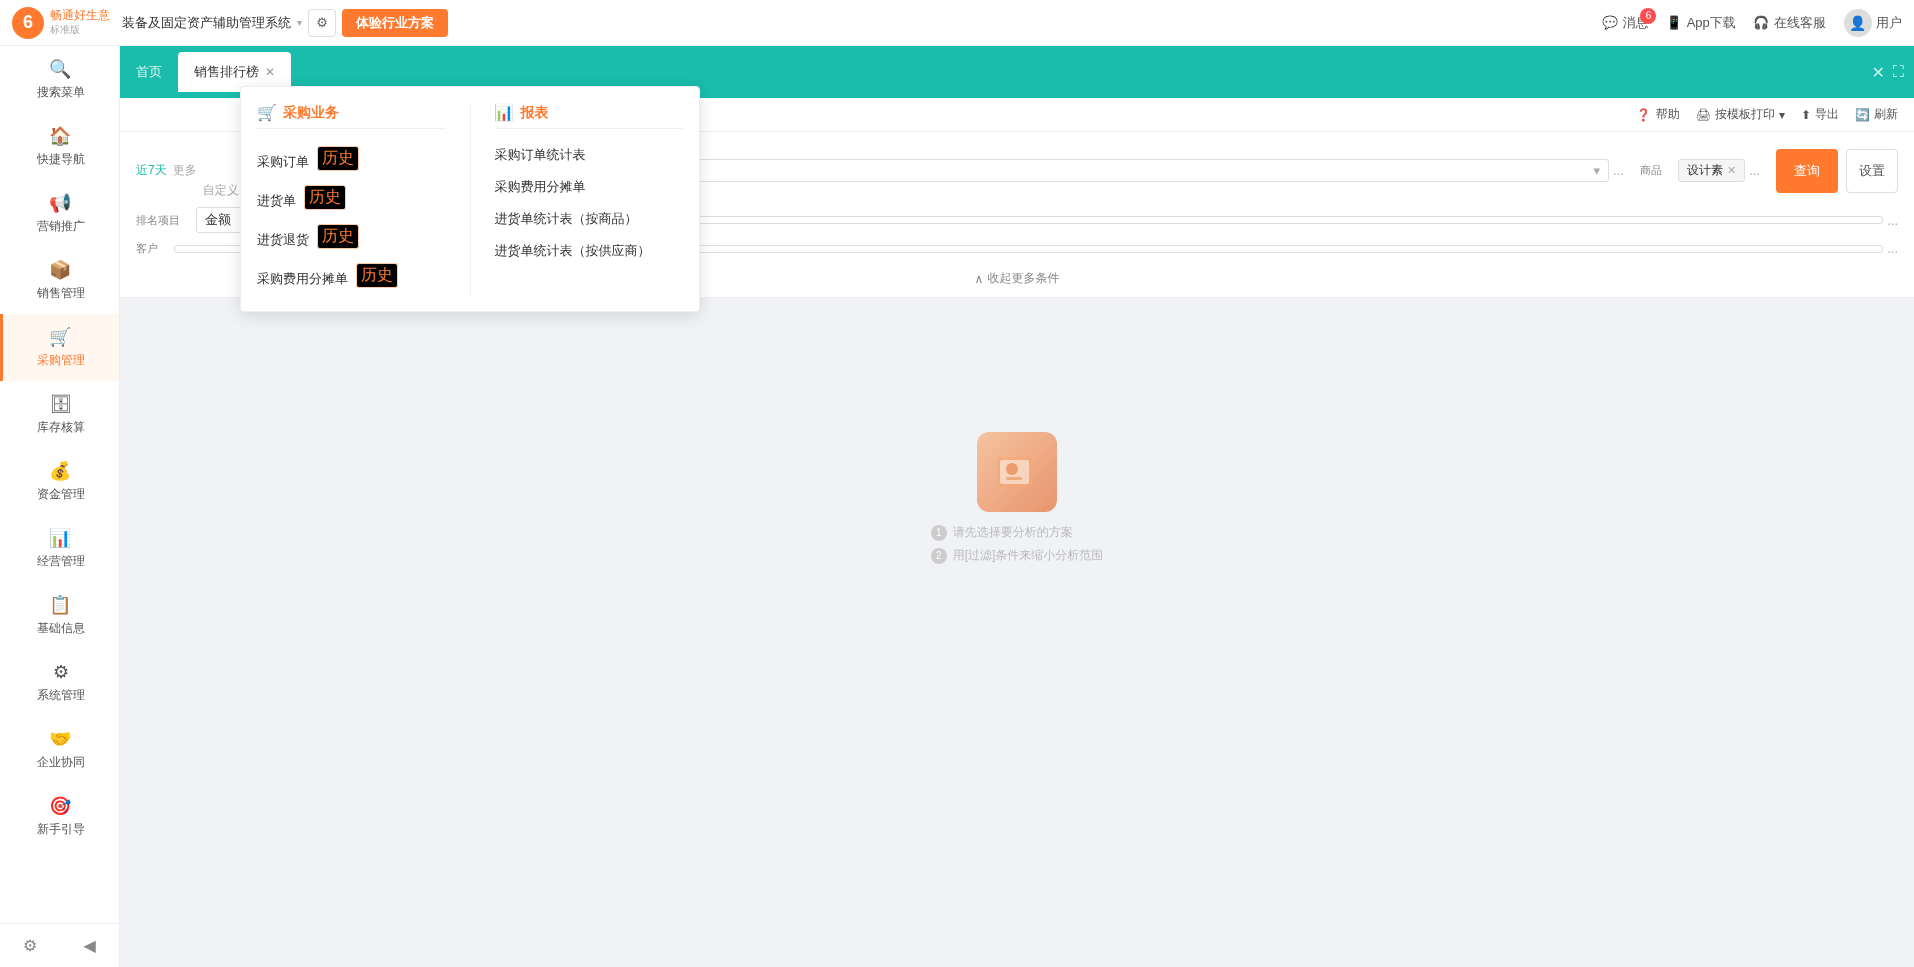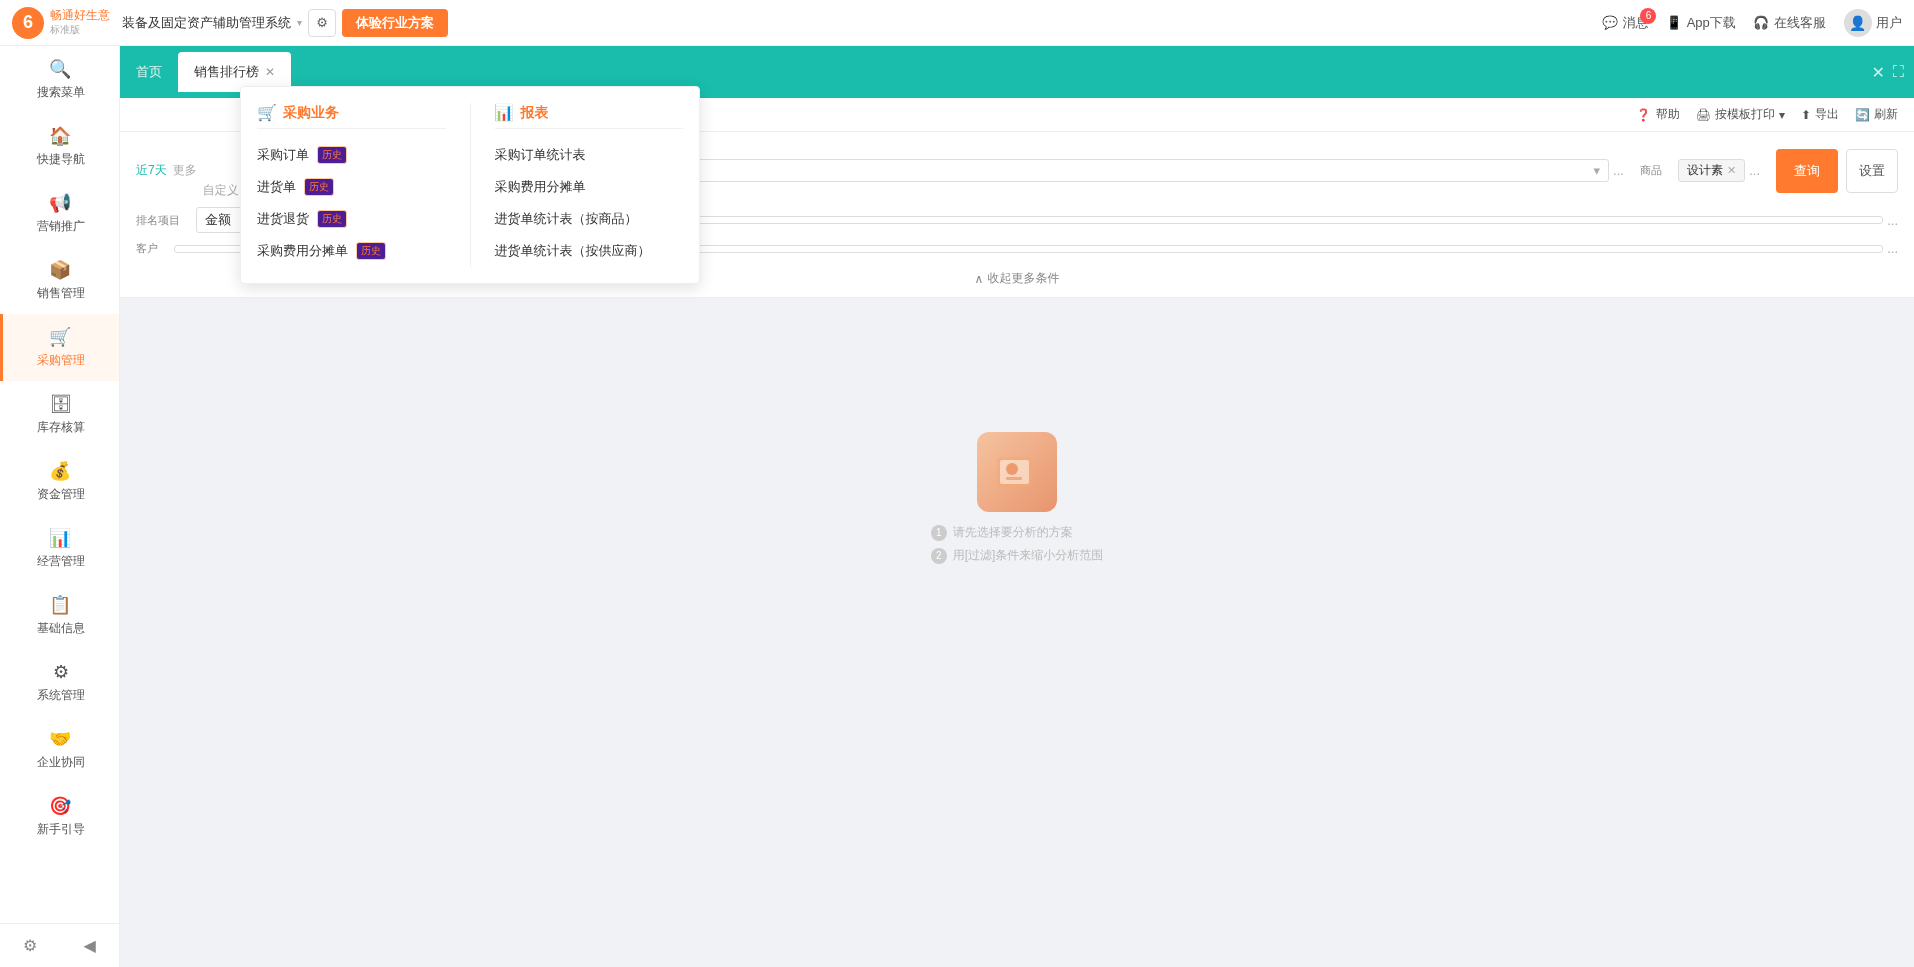--- a/index.html
+++ b/index.html
@@ -249,24 +249,24 @@
       border-bottom: 1px solid #f0f0f0;
     }
     .menu-section-title .s-icon-small { font-size: 16px; }
     .menu-row {
       display: flex; align-items: flex-end; gap: 8px;
       padding: 7px 0;
       cursor: pointer;
       color: #333; font-size: 13px;
     }
     .menu-badge {
-      background: #4c1d95; color: #ff7a2e;
+      background: #000000; color: #ff7a2e;
       border: 1px solid #ffcba4;
       border-radius: 3px;
-      font-size: 10px;
+      font-size: 16px;
       padding: 1px 4px;
     }
     .menu-divider {
       width: 1px; background: #f0f0f0; margin: 0 4px;
     }
   </style>
 </head>
 <body>
 
 <div class="topbar">

